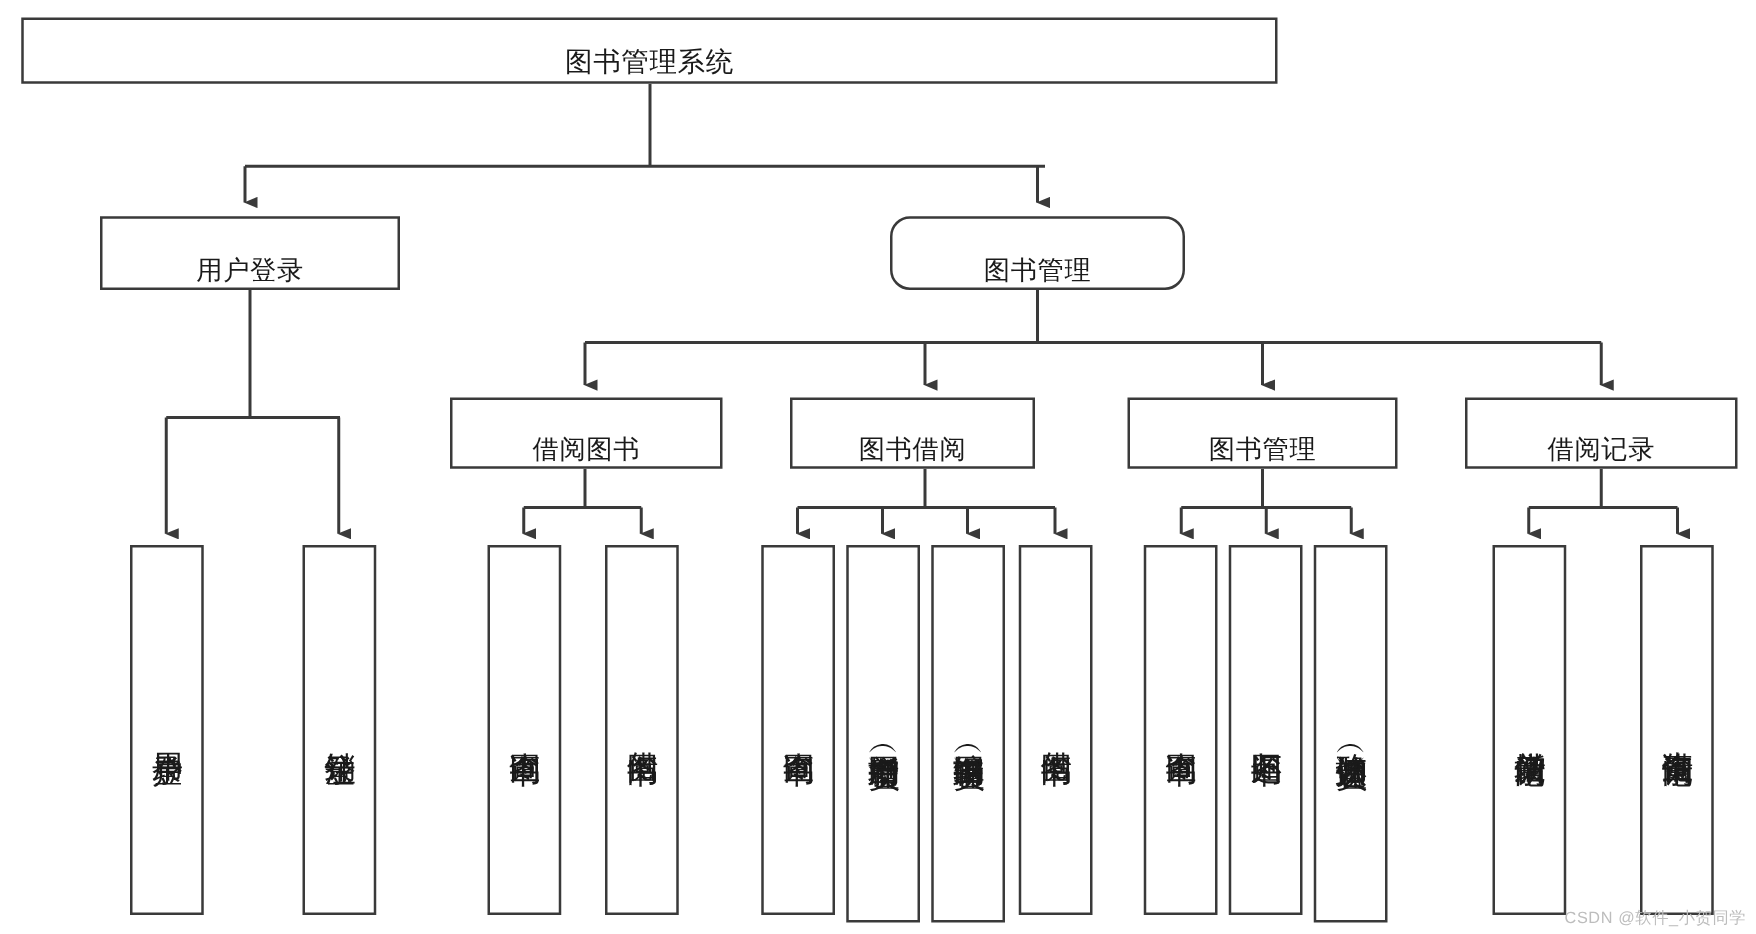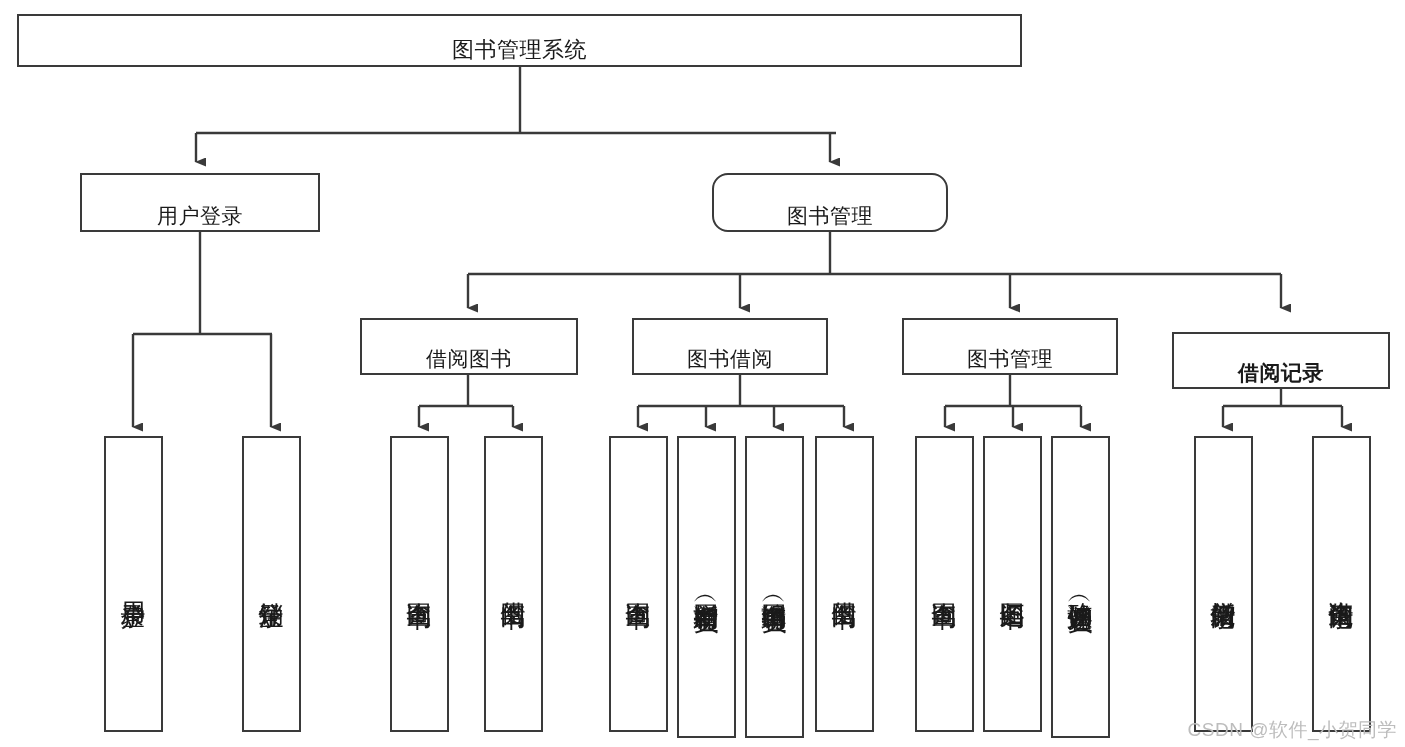--- a/index.html
+++ b/index.html
@@ -54,21 +54,21 @@
     text-orientation: upright;
     display: block;
   }
   .node.root {
     font-size: 22px;
   }
   #watermark {
     position: absolute;
     right: 8px;
     bottom: 4px;
-    font-size: 19px;
+    font-size: 13px;
     color: #bdbdbd;
     letter-spacing: 0.5px;
     white-space: nowrap;
     user-select: none;
   }
 </style>
 </head>
 <body>
 
 <div id="canvas">
@@ -136,21 +136,21 @@
 
   <div class="node horiz" style="left:360px; top:318px; width:218px; height:57px;">
     <span>借阅图书</span>
   </div>
   <div class="node horiz" style="left:632px; top:318px; width:196px; height:57px;">
     <span>图书借阅</span>
   </div>
   <div class="node horiz" style="left:902px; top:318px; width:216px; height:57px;">
     <span>图书管理</span>
   </div>
-  <div class="node horiz" style="left:1172px; top:332px; width:218px; height:57px;font-weight:bold;">
+  <div class="node horiz" style="left:1172px; top:318px; width:218px; height:57px;">
     <span>借阅记录</span>
   </div>
 
   <div class="node vert" style="left:104px; top:436px; width:59px; height:296px;">
     <span>用户登录</span>
   </div>
 
   <div class="node vert" style="left:242px; top:436px; width:59px; height:296px;">
     <span>注销登录</span>
   </div>

